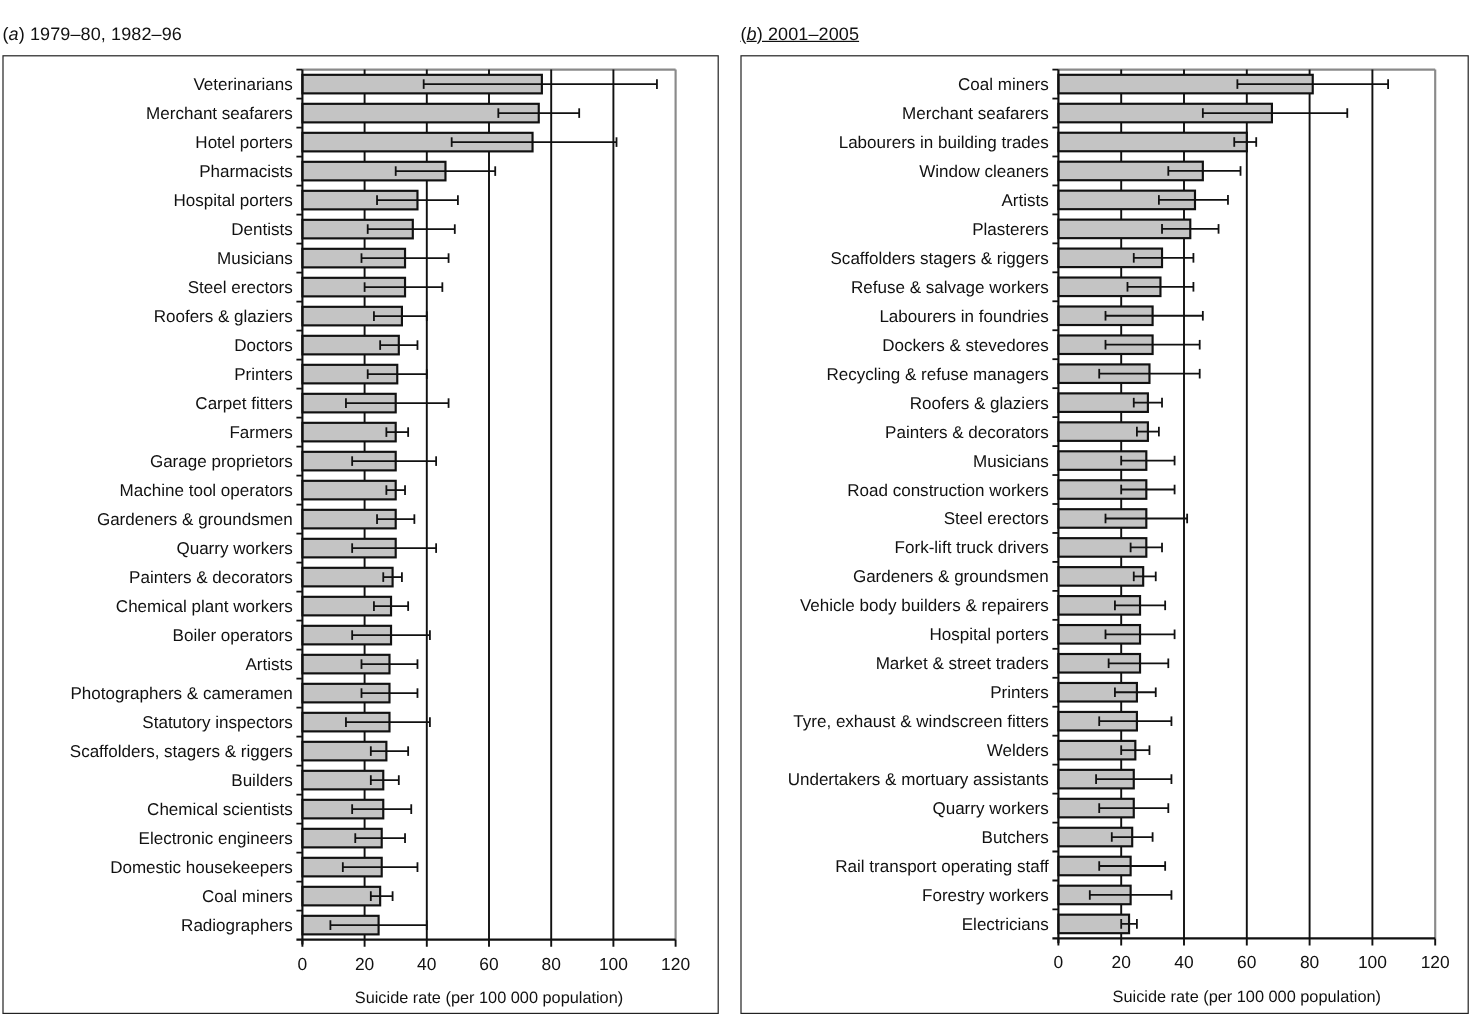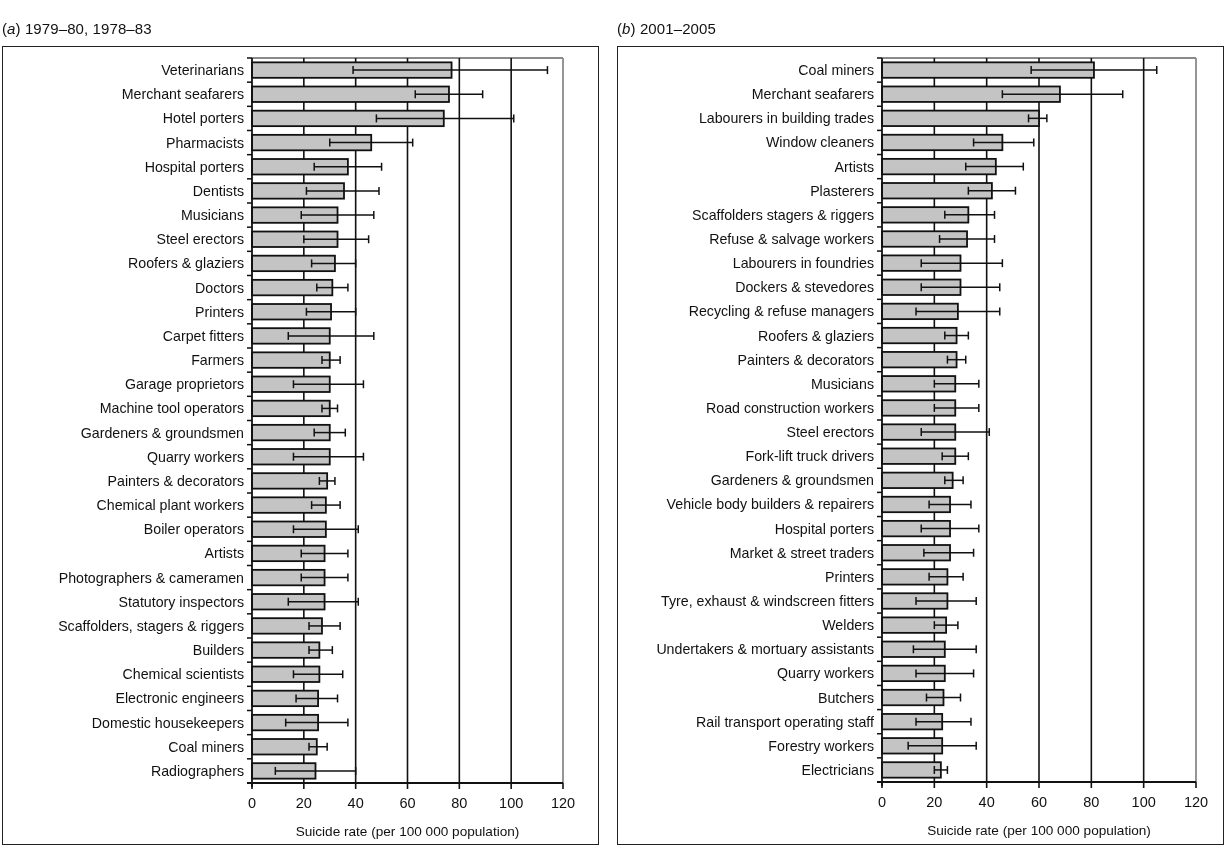--- a/index.html
+++ b/index.html
@@ -9,23 +9,23 @@
   .frame { position: absolute; border: 1.5px solid #222; box-sizing: border-box; background: #fff; }
   svg { position: absolute; left: 0; top: 0; overflow: visible; }
   .lbl { font-family: "Liberation Sans", "DejaVu Sans", sans-serif; font-size: 14.2px; fill: #111; }
   .tick { font-family: "Liberation Sans", "DejaVu Sans", sans-serif; font-size: 14.5px; fill: #111; }
   .xlab { font-family: "Liberation Sans", "DejaVu Sans", sans-serif; font-size: 13.6px; fill: #111; }
 </style>
 </head>
 <body>
 
 <div class="panel-title" style="left:2px;">
-  <span>(</span><i>a</i><span>) 1979–80, 1978–83</span>
+  <span>(</span><i>a</i><span>) 1979–80, 1982–96</span>
 </div>
-<div class="panel-title" style="left:617px;">
+<div class="panel-title" style="left:617px;text-decoration:underline;">
   <span>(</span><i>b</i><span>) 2001–2005</span>
 </div>
 
 <div class="frame" style="left:2px; top:46px; width:597px; height:799px;"></div>
 <div class="frame" style="left:617px; top:46px; width:607px; height:799px;"></div>
 
 <svg id="chart-a" width="1225" height="846">
     <line x1="252" y1="58" x2="563" y2="58" stroke="#8a8a8a" stroke-width="1.8"></line>
     <line x1="563" y1="58" x2="563" y2="783" stroke="#8a8a8a" stroke-width="1.8"></line>
     <line x1="303.8333333333333" y1="58" x2="303.8333333333333" y2="783" stroke="#111" stroke-width="1.6"></line>

